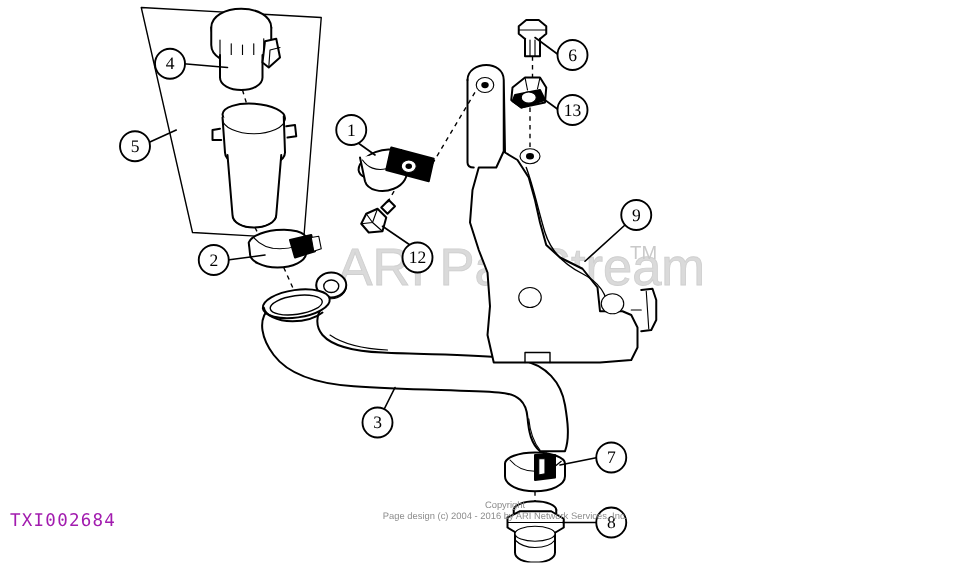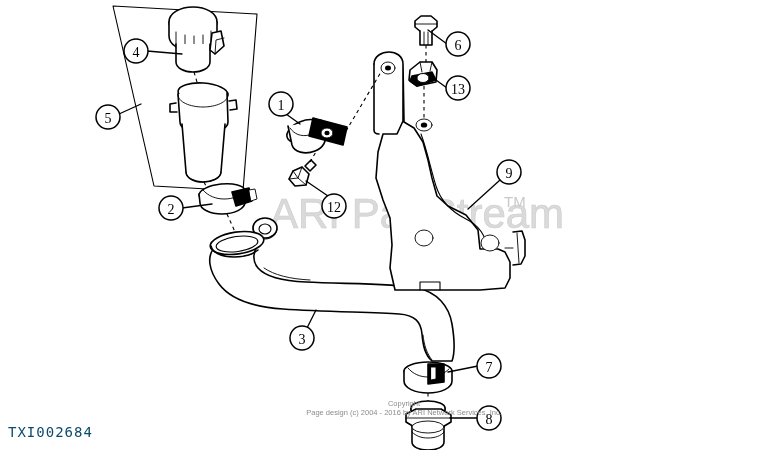--- a/index.html
+++ b/index.html
@@ -21,25 +21,25 @@
     height: 450px;
   }
   svg.diagram {
     display: block;
     width: 780px;
     height: 450px;
   }
   .partnum {
     position: absolute;
     left: 8px;
-    top: 424px;
+    top: 409px;
     font-family: "DejaVu Sans Mono", monospace;
     font-size: 14px;
     letter-spacing: 1px;
-    color: #0c4a6e;
+    color: #a21caf;
     white-space: nowrap;
   }
   .wm-text {
     font-family: "Liberation Sans", sans-serif;
     font-size: 42px;
     fill: #dadada;
     stroke: #cfcfcf;
     stroke-width: 0.7;
     letter-spacing: 0px;
   }

